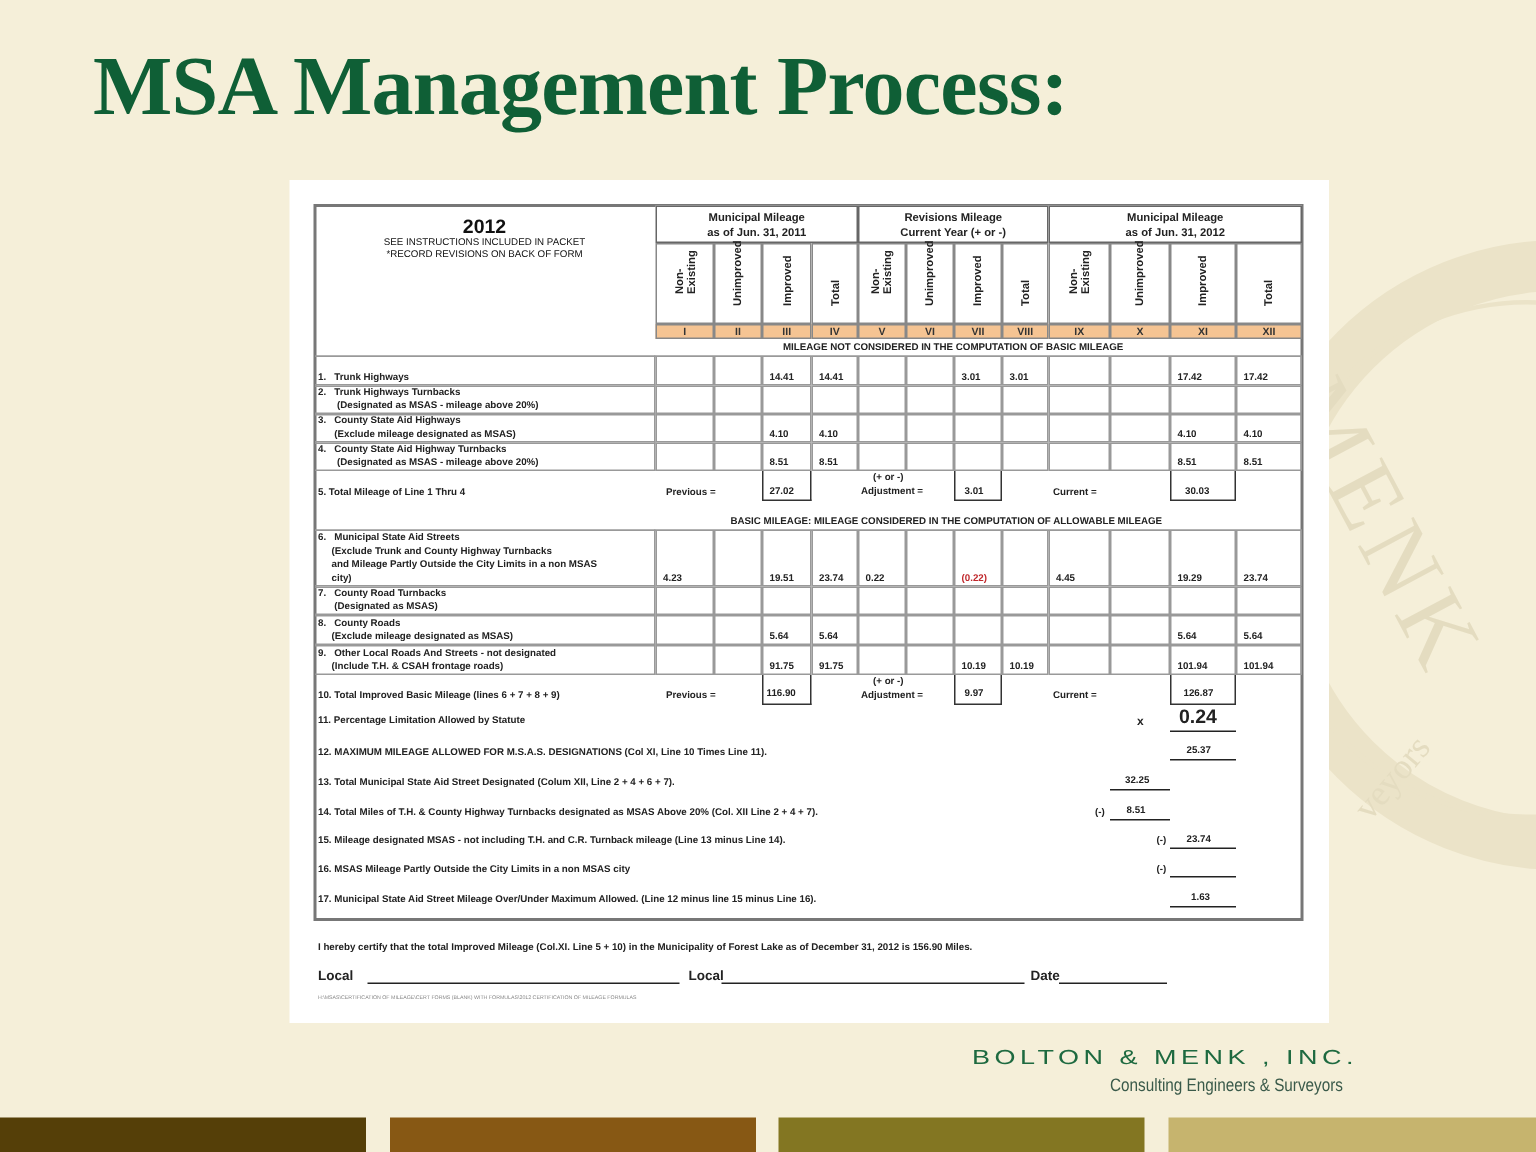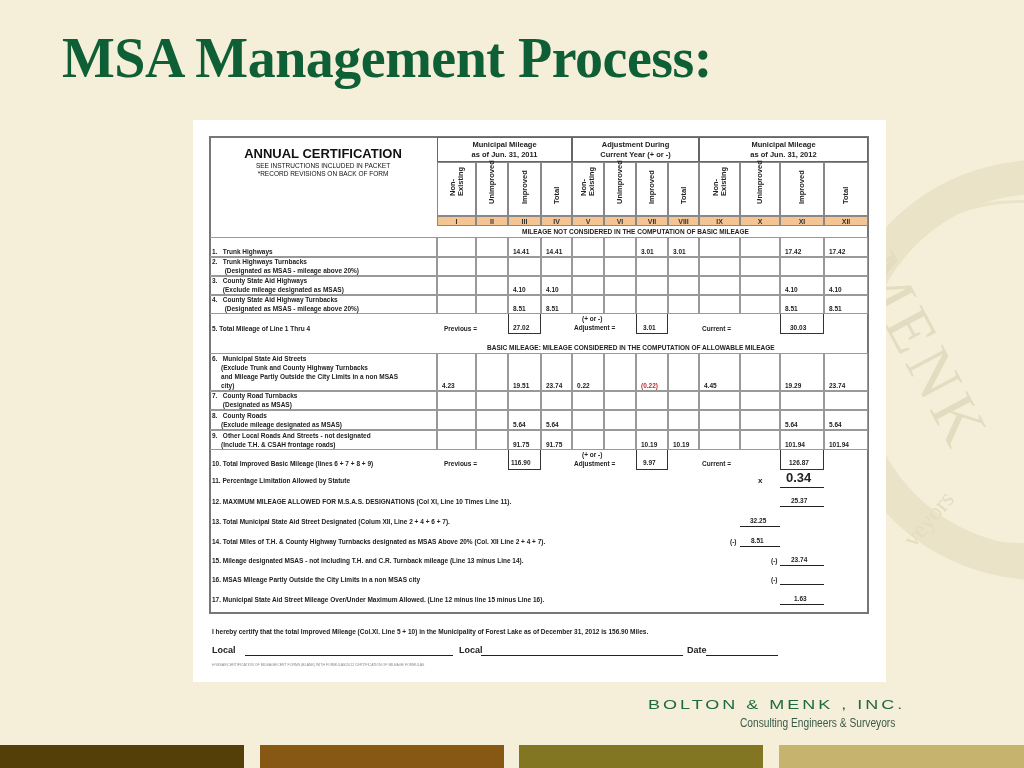--- a/index.html
+++ b/index.html
@@ -39,31 +39,31 @@
 <div class="watermark-inner"></div>
 <div class="wm-text" style="left:905px;top:240px;font-size:64px;transform:rotate(62deg);transform-origin:left top;letter-spacing:6px;">MENK</div>
 <div class="wm-text" style="left:898px;top:535px;font-size:24px;transform:rotate(-50deg);transform-origin:left top;">veyors</div>
 
 <div class="title"><span class="t-main">MSA Management Process</span><span>:</span></div>
 
 <div class="doc"></div>
 <div class="frame"></div>
 
 <div class="doc-head">
-  <div class="dh-t" style="margin-top:3px">ANNUAL CERTIFICATION</div>
+  <div class="dh-year">2012</div>
   <div class="dh-small">SEE INSTRUCTIONS INCLUDED IN PACKET</div>
   <div class="dh-small">*RECORD REVISIONS ON BACK OF  FORM</div>
 </div>
 
 <div class="ab grp" style="left:437px;top:137px;width:135px;height:25px;">
   <div>Municipal Mileage</div>
   <div>as of Jun. 31, 2011</div>
 </div>
 <div class="ab grp" style="left:572px;top:137px;width:127px;height:25px;">
-  <div>Adjustment During</div>
+  <div>Revisions Mileage</div>
   <div>Current Year (+ or -)</div>
 </div>
 <div class="ab grp" style="left:699px;top:137px;width:169px;height:25px;">
   <div>Municipal Mileage</div>
   <div>as of Jun. 31, 2012</div>
 </div>
 
 <div id="colheads">
     <div class="ab colhead" style="left: 437px; top: 162px; width: 39px; height: 54px;">
       <div class="vtxt">Non-
@@ -462,21 +462,21 @@
 <div class="lbl" style="left:582px;top:450px;">(+ or -)</div>
 <div class="lbl" style="left:574px;top:459px;">Adjustment =</div>
 <div class="box" style="left:636px;top:450px;width:32px;height:20px;"></div>
 <div class="num" style="left:643px;top:459px;">9.97</div>
 <div class="lbl" style="left:702px;top:459px;">Current  =</div>
 <div class="box" style="left:780px;top:450px;width:44px;height:20px;"></div>
 <div class="num" style="left:789px;top:459px;">126.87</div>
 
 <div class="lbl" style="left:212px;top:476px;">11.   Percentage Limitation Allowed by Statute</div>
 <div class="lbl" style="left:758px;top:476px;font-size:8px;">x</div>
-<div class="num" style="left:786px;top:470px;font-size:13px;">0.34</div>
+<div class="num" style="left:786px;top:470px;font-size:13px;">0.24</div>
 <div class="uline" style="left:780px;top:487px;width:44px;"></div>
 
 <div class="lbl" style="left:212px;top:497px;">12.   MAXIMUM MILEAGE ALLOWED FOR M.S.A.S. DESIGNATIONS  (Col XI, Line 10 Times Line 11).</div>
 <div class="num" style="left:791px;top:497px;">25.37</div>
 <div class="uline" style="left:780px;top:506px;width:44px;"></div>
 
 <div class="lbl" style="left:212px;top:517px;">13.  Total Municipal State Aid Street Designated (Colum XII, Line 2 + 4 + 6 + 7).</div>
 <div class="num" style="left:750px;top:517px;">32.25</div>
 <div class="uline" style="left:740px;top:526px;width:40px;"></div>
 

